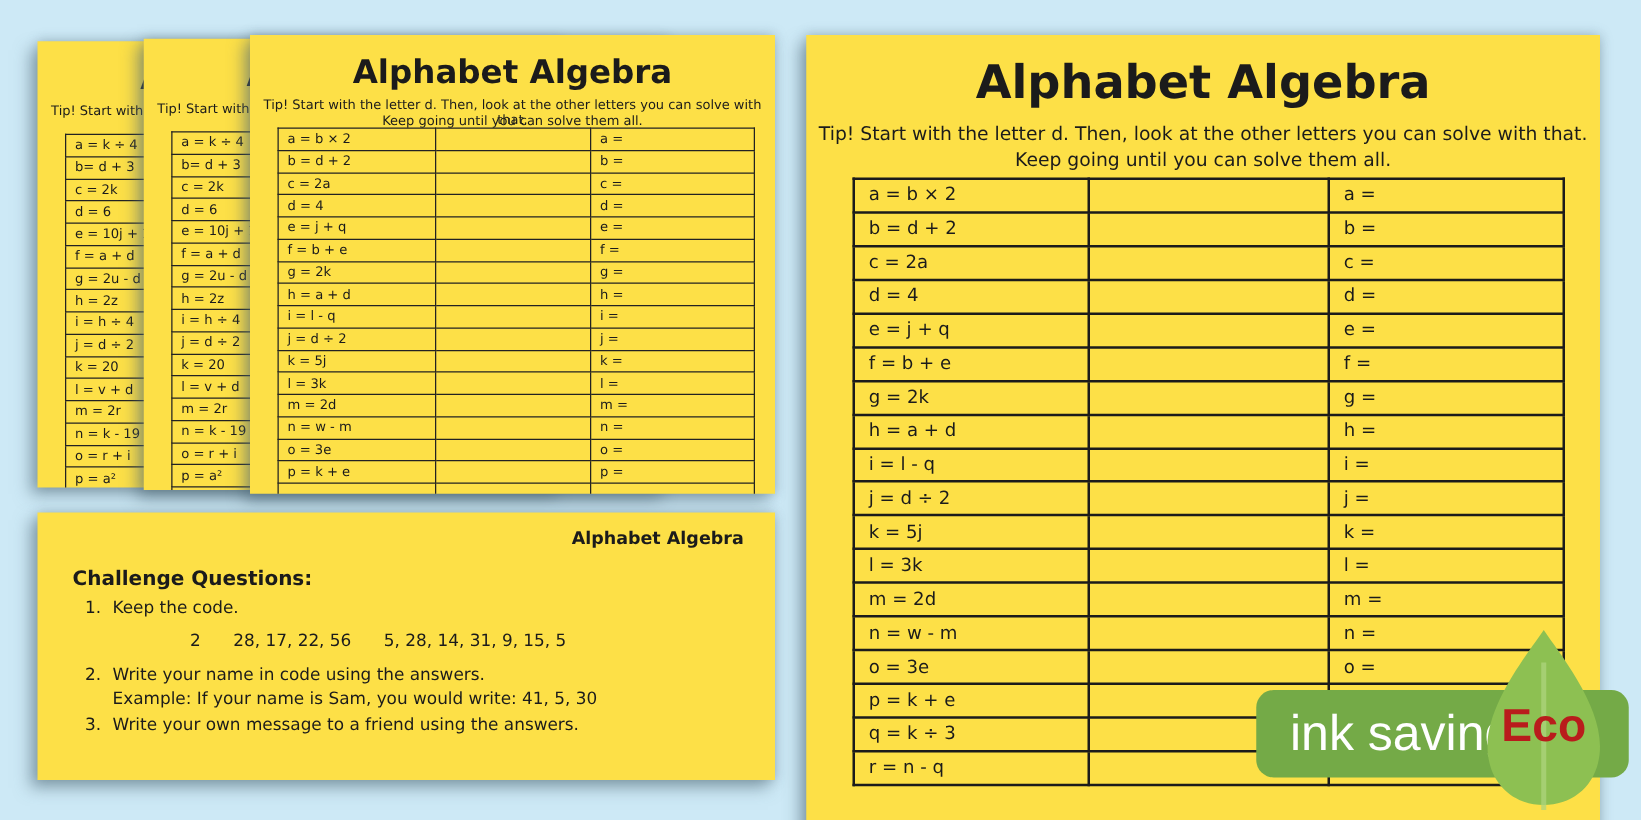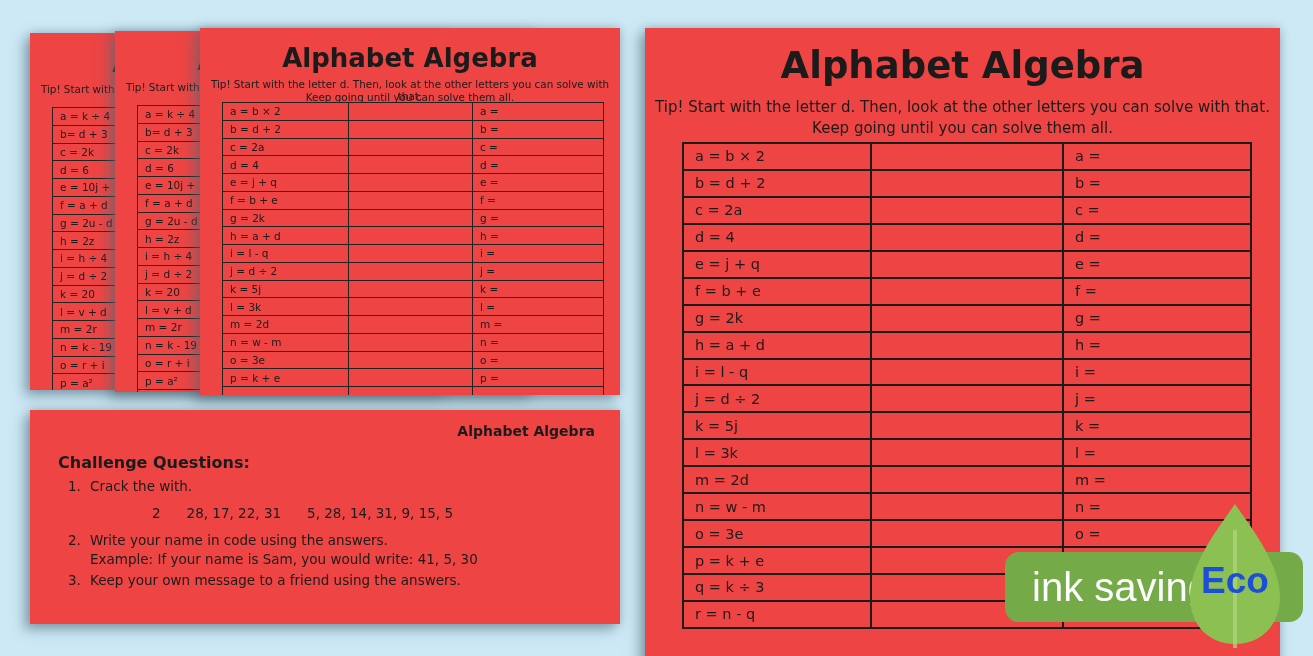--- a/index.html
+++ b/index.html
@@ -4,21 +4,21 @@
 <style>
   * { margin:0; padding:0; box-sizing:border-box; }
   html,body { width:1313px; height:656px; }
   body {
     position:relative; overflow:hidden;
     background:#cde9f6;
     font-family:"DejaVu Sans", sans-serif;
     color:#1b1b1b;
   }
   .sheet {
-    position:absolute; background:#ef4444; overflow:hidden;
+    position:absolute; background:#fde047; overflow:hidden;
     box-shadow:-6px 6px 12px rgba(80,105,120,.5), 0 0 9px rgba(80,105,120,.38);
   }
 
   
   .mini { width:420px; }
   #page1 { left:30px;  top:33px; height:357px; }
   #page2 { left:115px; top:31px; height:361px; }
   #page3 { left:200px; top:28px; height:367px; }
   .mini-title { position:absolute; top:15px; left:0; right:0; text-align:center;
                 font-size:26px; font-weight:700; }
@@ -57,21 +57,21 @@
   .qnum { display:inline-block; width:22px; }
 
   
   #badgeBar { position:absolute; left:1005px; top:552px; width:298px; height:70px;
               border-radius:14px; z-index:50; }
   #badgeLabel { display:block; line-height:70px; padding-left:27px; font-size:40px;
                 color:#ffffff; font-family:"Liberation Sans", sans-serif; }
   #leafWrap { position:absolute; left:1185px; top:500px; width:100px; height:150px; z-index:51; }
   #leafWrap svg { position:absolute; left:0; top:0; }
   #ecoText { position:absolute; left:0; right:0; top:60px; text-align:center;
-             font-size:37px; font-weight:700; color:#1d4ed8; z-index:52;
+             font-size:37px; font-weight:700; color:#b91c1c; z-index:52;
              font-family:"Liberation Sans", sans-serif; }
 </style>
 </head>
 <body style="background: rgb(205, 233, 246);">
 
 <div class="sheet mini" id="page1">
   <div class="mini-title">Alphabet Algebra</div>
   <div class="mini-tip l1">Tip! Start with the letter d. Then, look at the other letters you can solve with that.</div>
   <div class="mini-tip l2">Keep going until you can solve them all.</div>
   <table class="mini-table">
@@ -412,27 +412,27 @@
           <td></td>
           <td></td>
         </tr>
       </tbody>
   </table>
 </div>
 
 <div class="sheet" id="pageCh">
   <div class="ch-header">Alphabet Algebra</div>
   <div class="ch-heading">Challenge Questions:</div>
-  <div class="ch-line" id="q1"><span class="qnum">1.</span><span>Crack the with.</span></div>
+  <div class="ch-line" id="q1"><span class="qnum">1.</span><span>Keep the code.</span></div>
   <div class="ch-line" id="codeline">
-    <span class="code-group">2</span><span class="code-group">28, 17, 22, 31</span><span class="code-group">5, 28, 14, 31, 9, 15, 5</span>
+    <span class="code-group">2</span><span class="code-group">28, 17, 22, 56</span><span class="code-group">5, 28, 14, 31, 9, 15, 5</span>
   </div>
   <div class="ch-line" id="q2"><span class="qnum">2.</span><span>Write your name in code using the answers.</span></div>
   <div class="ch-line" id="q2ex">Example: If your name is Sam, you would write: 41, 5, 30</div>
-  <div class="ch-line" id="q3"><span class="qnum">3.</span><span>Keep your own message to a friend using the answers.</span></div>
+  <div class="ch-line" id="q3"><span class="qnum">3.</span><span>Write your own message to a friend using the answers.</span></div>
 </div>
 
 <div class="sheet big">
   <div class="big-title">Alphabet Algebra</div>
   <div class="big-tip l1">Tip! Start with the letter d. Then, look at the other letters you can solve with that.</div>
   <div class="big-tip l2">Keep going until you can solve them all.</div>
   <table class="big-table">
     <colgroup>
         <col style="width:188px">
         <col style="width:192px">

